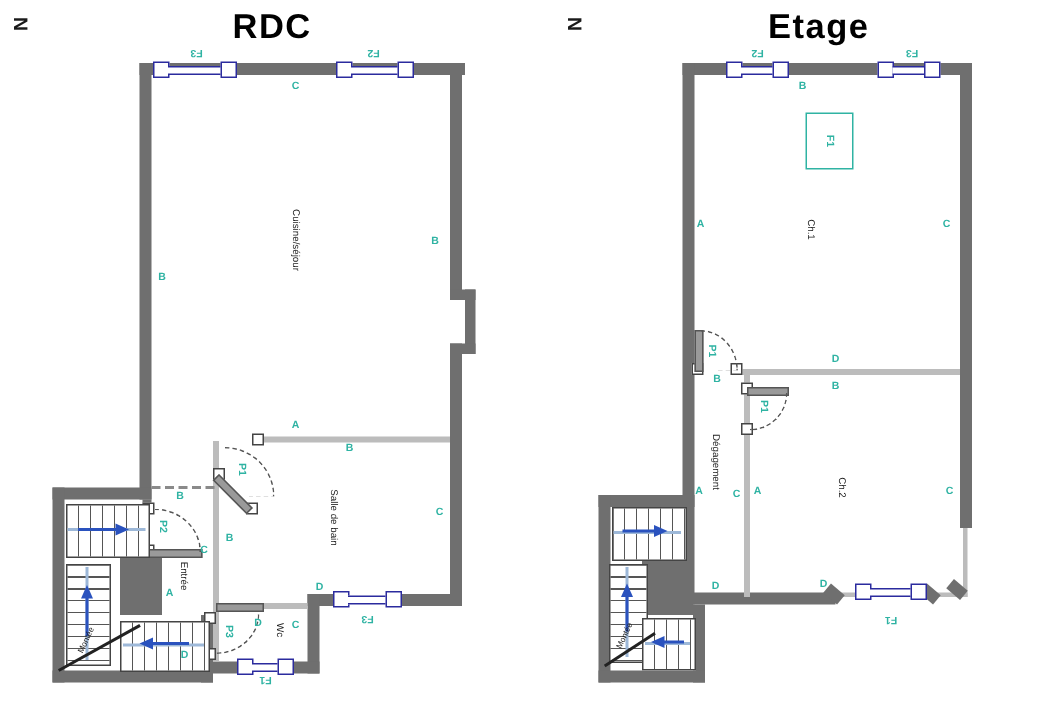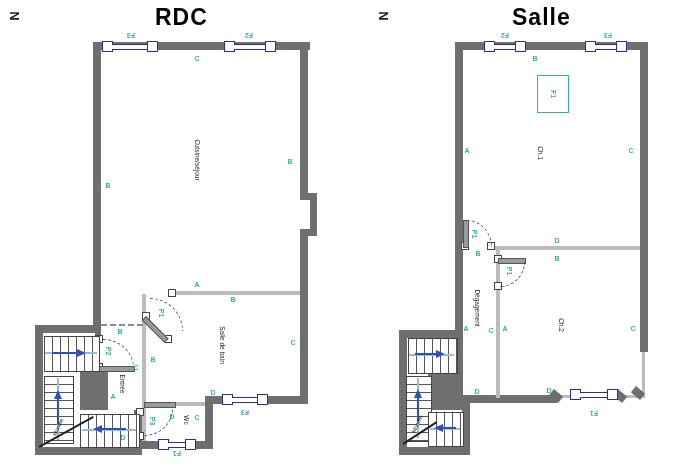--- a/index.html
+++ b/index.html
@@ -154,21 +154,21 @@
     <div class="lbl teal ctr90" style="left:161px;top:313px;">P1</div>
     <div class="lbl teal ctr90" style="left:108px;top:351px;">P2</div>
     <div class="lbl teal ctr90" style="left:152px;top:421px;">P3</div>
     <div class="lbl teal ctr180" style="left:131px;top:35px;">F3</div>
     <div class="lbl teal ctr180" style="left:249px;top:35px;">F2</div>
     <div class="lbl teal ctr180" style="left:245px;top:412px;">F3</div>
     <div class="lbl teal ctr180" style="left:177px;top:453px;">F1</div>
   </div>
 
   <div>
-    <div class="title" style="left:512px;top:4px;">Salle</div>
+    <div class="title" style="left:512px;top:4px;">Etage</div>
     <div class="north lbl ctr90" style="left:383px;top:16px;">N</div>
 
     <div class="wall" style="left:455px;top:42px;width:193px;height:8px;"></div>
     <div class="wall" style="left:455px;top:42px;width:8px;height:361px;"></div>
     <div class="wall" style="left:640px;top:42px;width:8px;height:310px;"></div>
     <div class="wall" style="left:455px;top:395px;width:102px;height:8px;"></div>
     <div class="wall" style="left:462px;top:403px;width:8px;height:52px;"></div>
     <div class="wall" style="left:399px;top:330px;width:64px;height:8px;"></div>
     <div class="wall" style="left:399px;top:330px;width:8px;height:125px;"></div>
     <div class="wall" style="left:399px;top:447px;width:71px;height:8px;"></div>

